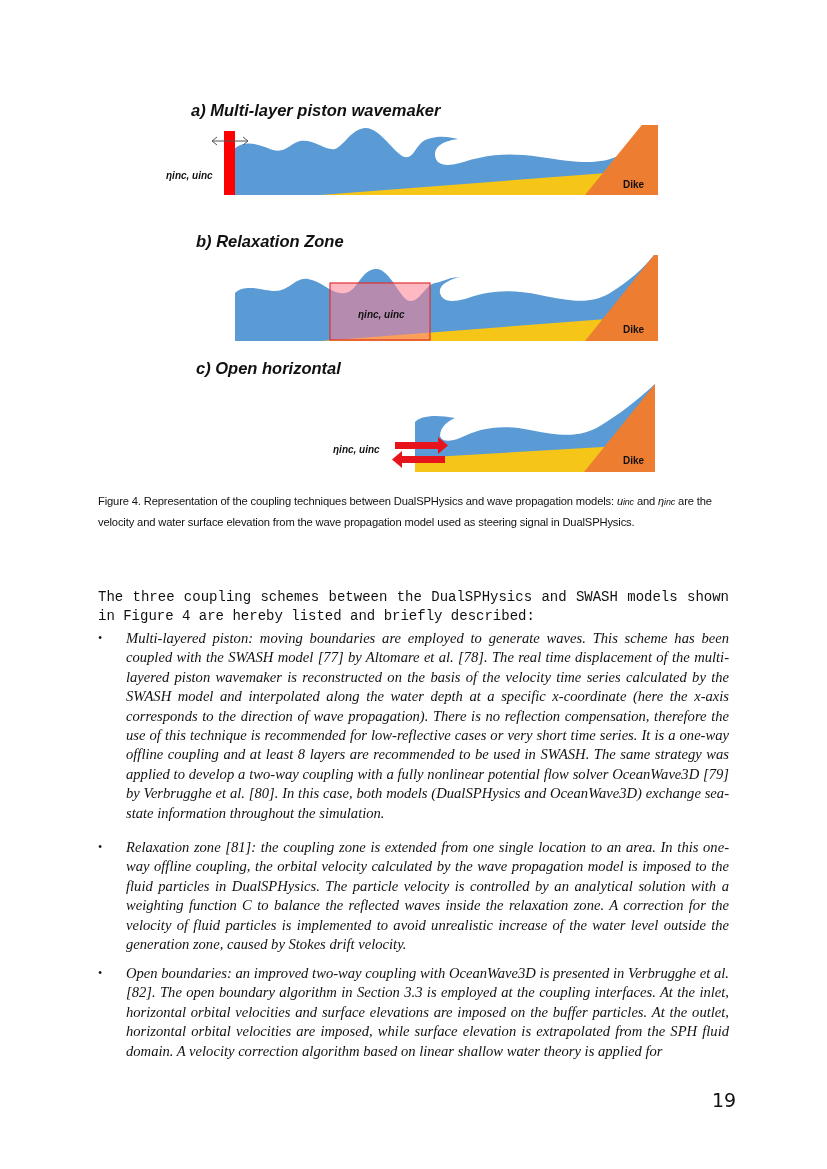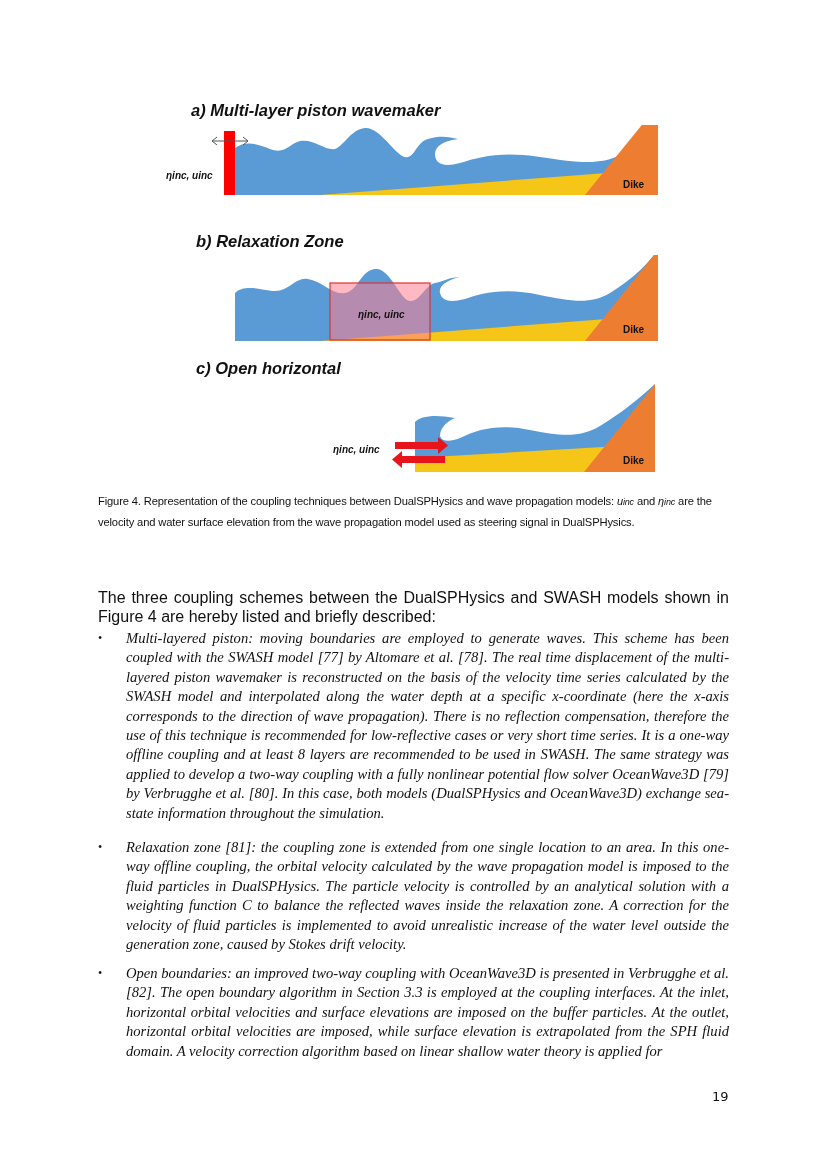--- a/index.html
+++ b/index.html
@@ -20,22 +20,22 @@
   .caption {
     position: absolute; left: 98px; top: 491px; width: 640px;
     font-family: Liberation Sans, sans-serif;
     font-size: 11.2px; line-height: 20px; color: #111;
     letter-spacing: -0.15px;
   }
   .caption i { font-size: 9px; }
 
   .body-text {
     position: absolute; left: 98px; width: 631px;
-    font-family: Liberation Sans, sans-serif;
-    font-size: 16px; line-height: 19.4px; color: #111;
+    font-family: Liberation Mono, monospace;
+    font-size: 14px; line-height: 19.4px; color: #111;
     text-align: justify;
   }
   .intro { top: 588px; }
 
   .bullet-item {
     position: absolute; left: 98px; width: 631px;
     font-family: "Liberation Serif", serif;
     font-size: 14.6px; line-height: 19.4px; color: #111;
   }
   .bullet-dot {
@@ -44,21 +44,21 @@
   }
   .bullet-text {
     margin-left: 28px; text-align: justify; font-style: italic;
   }
   .b1 { top: 629px; }
   .b2 { top: 838px; }
   .b3 { top: 964px; }
 
   .page-number {
     position: absolute; left: 712px; top: 1089px;
-    font-family: "DejaVu Sans", sans-serif; font-size: 13px; color: #111;
+    font-family: "DejaVu Sans", sans-serif; font-size: 19px; color: #111;
   }
   .label-text { font-family: "Liberation Sans", sans-serif; font-weight: bold; font-style: italic; }
 </style>
 </head>
 <body>
 
 <div class="page">
 
   <div class="fig-title" style="left:191px; top:101px;">a) Multi-layer piston wavemaker</div>
   <svg class="fig-svg" style="left:160px; top:125px;" width="500" height="75" viewBox="0 0 500 75">

